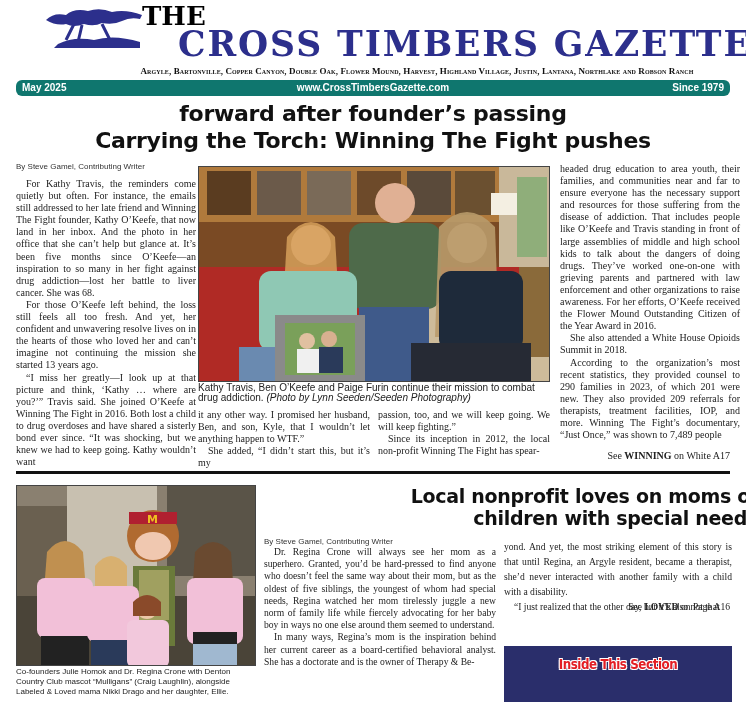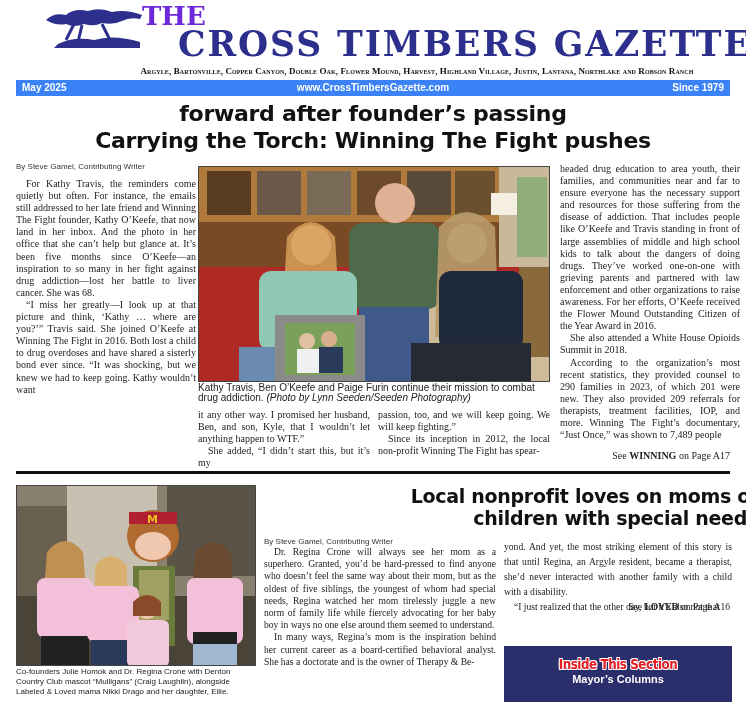--- a/index.html
+++ b/index.html
@@ -2,25 +2,25 @@
 <html><head>
 <meta charset="utf-8">
 <style>
   * { box-sizing: border-box; margin: 0; padding: 0; }
   html, body { width: 746px; height: 702px; background: #ffffff; overflow: hidden; }
   body { position: relative; font-family: "Liberation Serif", serif; color: #222; }
 
   
   .masthead { position: absolute; left: 0; top: 0; width: 746px; height: 82px; }
   .logo-tree { position: absolute; left: 44px; top: 6px; width: 100px; height: 42px; }
-  .mast-the { position: absolute; left: 142px; top: 3px; font-family: "DejaVu Serif", serif; font-weight: bold; font-size: 26px; color: #6d28d9; letter-spacing: 0px; line-height: 26px; }
+  .mast-the { position: absolute; left: 142px; top: 3px; font-family: "DejaVu Serif", serif; font-weight: bold; font-size: 26px; color: #000000; letter-spacing: 0px; line-height: 26px; }
   .mast-title { position: absolute; left: 178px; top: 24px; font-family: "DejaVu Serif", serif; font-weight: bold; font-size: 36px; color: #2c2f8c; letter-spacing: 2px; line-height: 38px; white-space: nowrap; transform: scaleX(0.96); transform-origin: left; }
   .mast-towns { position: absolute; left: 0; top: 66px; width: 746px; text-align: center; font-family: "Liberation Serif", serif; font-weight: bold; font-size: 9px; color: #111; font-variant: small-caps; letter-spacing: 0.1px; white-space: nowrap; margin-left: 44px; }
 
-  .redbar { position: absolute; left: 16px; top: 80px; width: 714px; height: 16px; background: #3b82f6; color: #fff; font-family: "Liberation Sans", sans-serif; font-weight: bold; font-size: 10px; line-height: 16px; }
+  .redbar { position: absolute; left: 16px; top: 80px; width: 714px; height: 16px; background: #0f766e; color: #fff; font-family: "Liberation Sans", sans-serif; font-weight: bold; font-size: 10px; line-height: 16px; border-radius: 6px; }
   .redbar .left { position: absolute; left: 6px; }
   .redbar .center { position: absolute; left: 0; width: 100%; text-align: center; }
   .redbar .right { position: absolute; right: 6px; }
 
   
   .headline1 { position: absolute; left: 0; top: 100px; width: 746px; text-align: center; font-family: "DejaVu Sans", sans-serif; font-weight: bold; font-size: 22px; line-height: 27px; color: #111; letter-spacing: -0.3px; }
 
   .byline { font-family: "Liberation Sans", sans-serif; font-size: 8px; color: #333; }
   .byline1 { position: absolute; left: 16px; top: 162px; }
 
@@ -74,20 +74,21 @@
 </div>
 
 <div class="headline1">
   <div>forward after founder’s passing</div>
   <div>Carrying the Torch: Winning The Fight pushes</div>
 </div>
 <div class="byline byline1">By Steve Gamel, Contributing Writer</div>
 
 <div class="col1 bodytext">
   <p>For Kathy Travis, the reminders come quietly but often. For instance, the emails still addressed to her late friend and Winning The Fight founder, Kathy O’Keefe, that now land in her inbox. And the photo in her office that she can’t help but glance at. It’s been five months since O’Keefe—an inspiration to so many in her fight against drug addiction—lost her battle to liver cancer. She was 68.</p>
+  <p>For those O’Keefe left behind, the loss still feels all too fresh. And yet, her confident and unwavering resolve lives on in the hearts of those who loved her and can’t imagine not continuing the mission she started 13 years ago.</p>
   <p>“I miss her greatly—I look up at that picture and think, ‘Kathy … where are you?’” Travis said. She joined O’Keefe at Winning The Fight in 2016. Both lost a child to drug overdoses and have shared a sisterly bond ever since. “It was shocking, but we knew we had to keep going. Kathy wouldn’t want</p>
 </div>
 
 <div class="photo1">
   <svg width="352" height="216" viewBox="0 0 352 216">
     <rect width="352" height="216" fill="#8a5a2e"></rect>
 
     <rect x="0" y="0" width="300" height="55" fill="#b07a3c"></rect>
     <rect x="8" y="4" width="44" height="44" fill="#5a3c20"></rect>
     <rect x="58" y="4" width="44" height="44" fill="#6b5a4a"></rect>
@@ -140,21 +141,21 @@
   <p>Since its inception in 2012, the local non-profit Winning The Fight has spear-</p>
 </div>
 <div class="col4 bodytext">
   <p style="text-indent:0">headed drug education to area youth, their families, and communities near and far to ensure everyone has the necessary support and resources for those suffering from the disease of addiction. That includes people like O’Keefe and Travis standing in front of large assemblies of middle and high school kids to talk about the dangers of doing drugs. They’ve worked one-on-one with grieving parents and partnered with law enforcement and other organizations to raise awareness. For her efforts, O’Keefe received the Flower Mound Outstanding Citizen of the Year Award in 2016.</p>
   <p>She also attended a White House Opioids Summit in 2018.</p>
   <p>According to the organization’s most recent statistics, they provided counsel to 290 families in 2023, of which 201 were new. They also provided 209 referrals for therapists, treatment facilities, IOP, and more. Winning The Fight’s documentary, “Just Once,” was shown to 7,489 people</p>
 </div>
 <div class="see1">
   <span>See</span>
   <b>WINNING</b>
-  <span>on Page A17</span>
+  <span>on White A17</span>
 </div>
 
 <div class="rule1"></div>
 
 <div class="photo2">
   <svg width="240" height="181" viewBox="0 0 240 181">
     <rect width="240" height="181" fill="#8a8070"></rect>
     <rect x="50" y="0" width="90" height="110" fill="#c8c0b0"></rect>
     <rect x="0" y="20" width="50" height="90" fill="#6a6050"></rect>
     <rect x="150" y="0" width="90" height="90" fill="#5a5448"></rect>
@@ -203,14 +204,13 @@
   <p>“I just realized that the other day, but it’s also not that</p>
 </div>
 <div class="see2">
   <span>See</span>
   <b>LOVED</b>
   <span>on Page A16</span>
 </div>
 
 <div class="inside-box">
   <div class="inside-title">Inside This Section</div>
-  <div class="inside-item">Mayor’s Columns</div>
 </div>
 
 </body></html>

